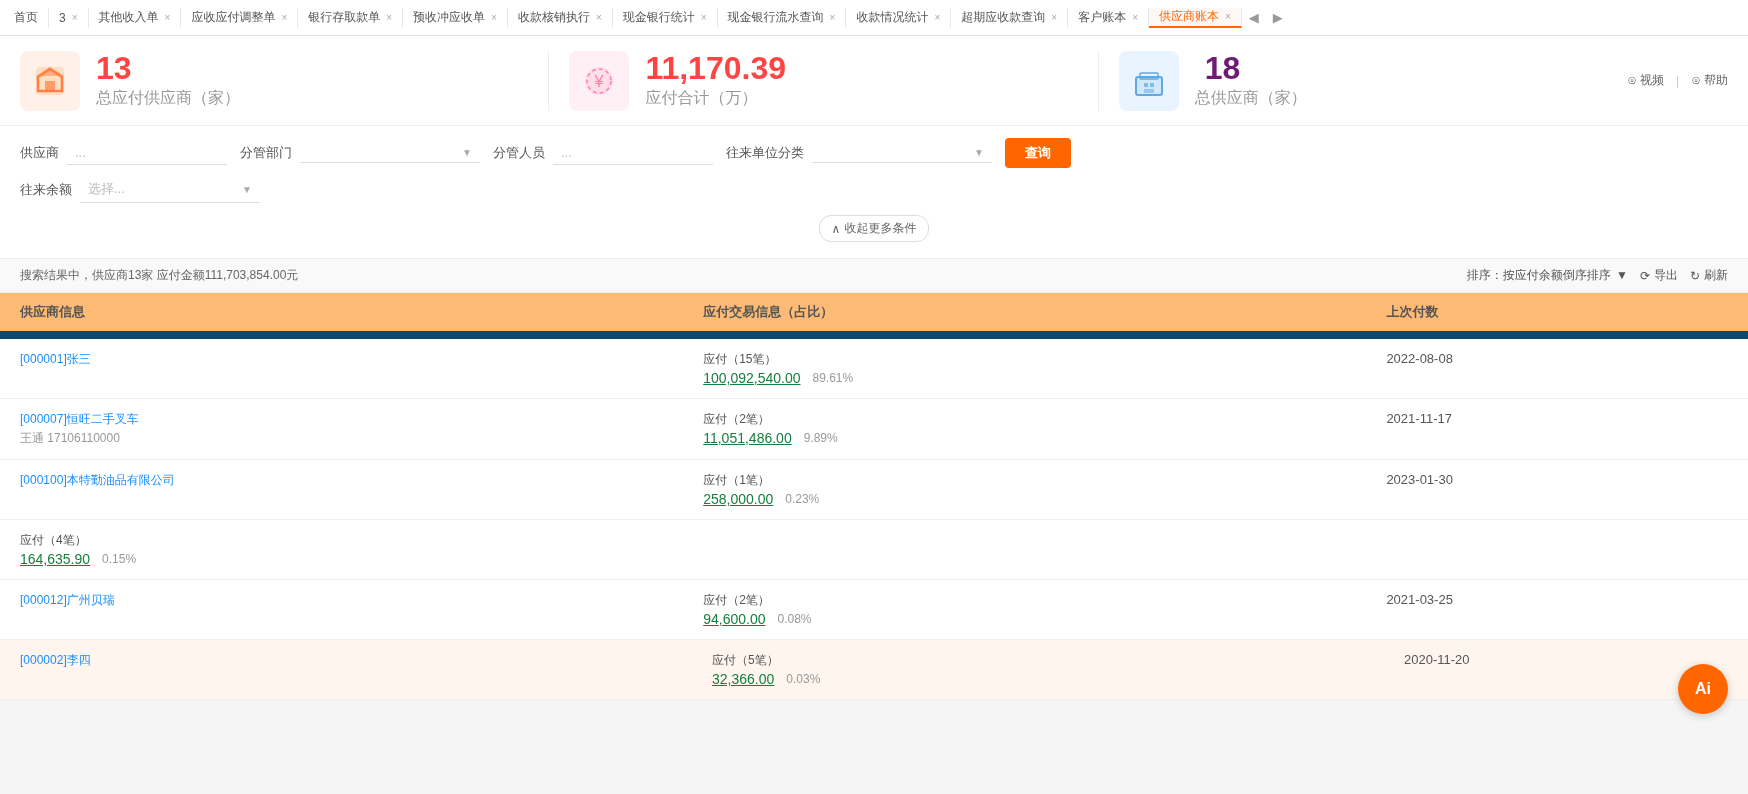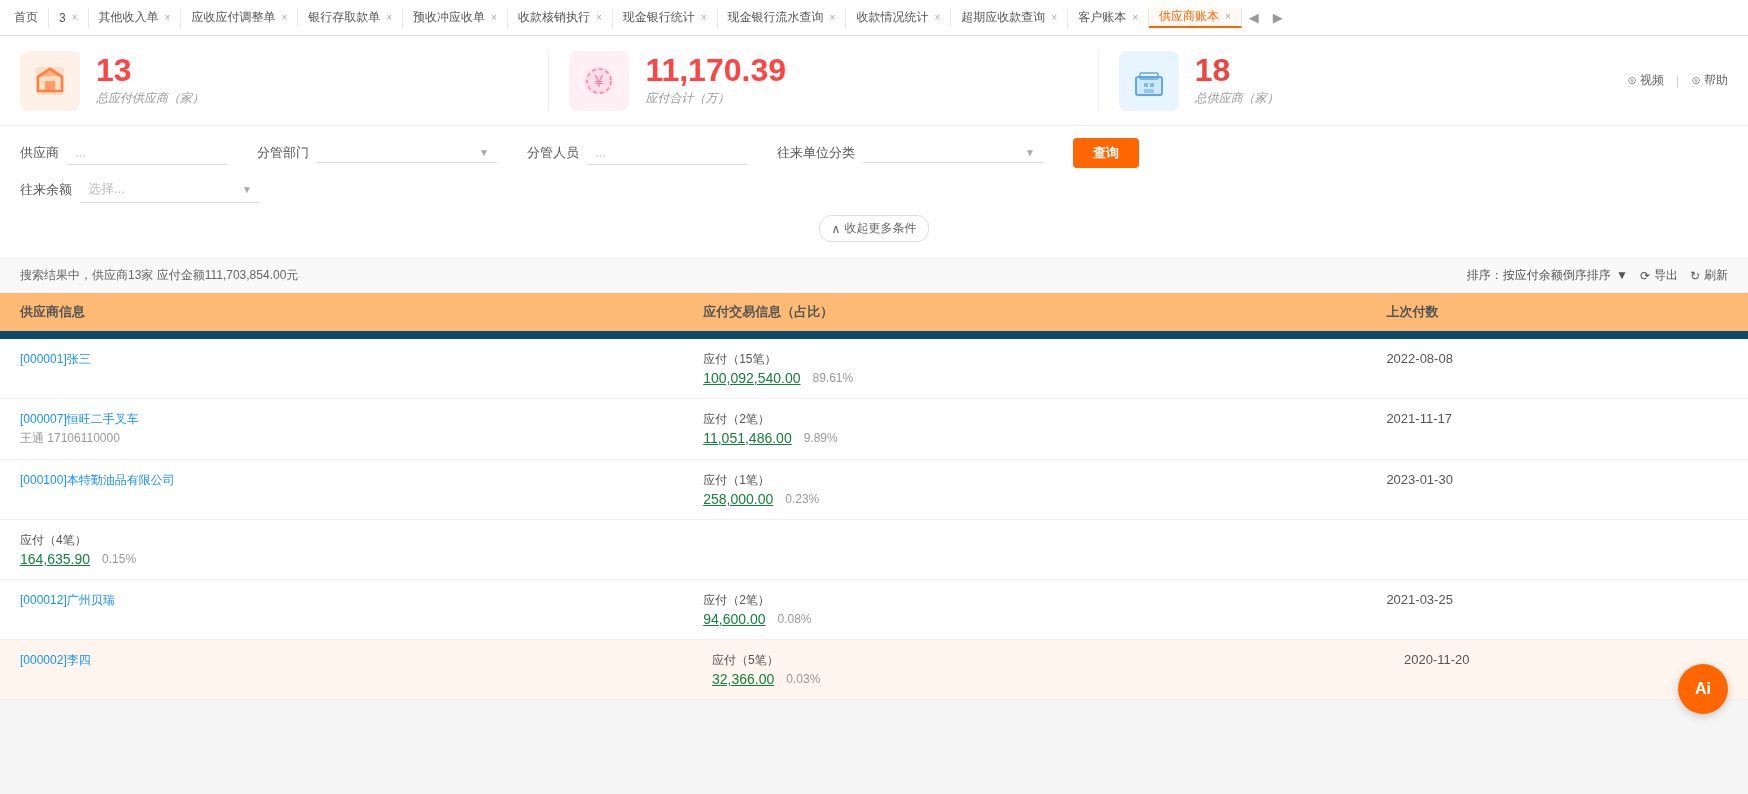--- a/index.html
+++ b/index.html
@@ -23,30 +23,30 @@
     .top-summary {
       display: flex; align-items: center; background: #fff; padding: 12px 20px;
       border-bottom: 1px solid #eee; height: 90px;
     }
     .summary-block { display: flex; align-items: center; flex: 1; }
     .summary-icon { width: 60px; height: 60px; border-radius: 8px; display: flex; align-items: center; justify-content: center; font-size: 28px; margin-right: 16px; flex-shrink: 0; }
     .summary-icon.orange { background: #fff0e8; color: #ff8040; }
     .summary-icon.pink { background: #fff0f5; color: #ff80a0; }
     .summary-icon.blue { background: #e8f4ff; color: #60a8e0; }
     .summary-text .big-num { font-size: 32px; font-weight: bold; color: #ff4444; line-height: 1; }
-    .summary-text .label { font-size: 12px; color: #999; margin-top: 4px; font-style: italic; }
+    .summary-text .label { font-size: 16px; color: #999; margin-top: 4px; }
     .summary-divider { width: 1px; background: #eee; height: 60px; margin: 0 20px; }
     .top-right-links { display: flex; align-items: center; gap: 12px; font-size: 12px; color: #666; margin-left: auto; }
     .top-right-links span { cursor: pointer; }
 
     
     .filter-area {
       background: #fff; padding: 12px 20px; border-bottom: 1px solid #eee;
     }
-    .filter-row { display: flex; align-items: center; gap: 30px; margin-bottom: 8px; }
+    .filter-row { display: flex; align-items: center; gap: 13px; margin-bottom: 8px; }
     .filter-item { display: flex; align-items: center; gap: 8px; }
     .filter-label { color: #555; font-size: 13px; white-space: nowrap; }
     .filter-input {
       border: none; border-bottom: 1px solid #ddd; padding: 4px 8px; font-size: 13px;
       color: #333; width: 160px; outline: none; background: transparent; cursor: pointer;
     }
     .filter-input::placeholder { color: #bbb; }
     .filter-select-wrap { display: flex; align-items: center; border-bottom: 1px solid #ddd; min-width: 180px; padding: 4px 8px; }
     .filter-select-text { flex: 1; color: #bbb; font-size: 13px; }
     .chevron-icon { color: #aaa; font-size: 10px; margin-left: 4px; }
@@ -188,21 +188,21 @@
       <svg width="36" height="36" viewBox="0 0 36 36">
           <rect x="5" y="14" width="26" height="18" rx="2" fill="#b8dcf8" opacity="0.5"></rect>
           <rect x="5" y="14" width="26" height="18" rx="2" fill="none" stroke="#60a8e0" stroke-width="2"></rect>
           <rect x="9" y="10" width="18" height="6" rx="1" fill="none" stroke="#60a8e0" stroke-width="1.5"></rect>
           <rect x="13" y="20" width="4" height="4" fill="#60a8e0" opacity="0.7"></rect>
           <rect x="19" y="20" width="4" height="4" fill="#60a8e0" opacity="0.7"></rect>
           <rect x="13" y="26" width="10" height="4" fill="#60a8e0" opacity="0.5"></rect>
         </svg>
     </div>
     <div class="summary-text">
-      <div class="big-num" style="color:#ef4444;">18</div>
+      <div class="big-num" style="color:#701a75;margin-left:10px;">18</div>
       <div class="label">总供应商（家）</div>
     </div>
   </div>
   <div class="top-right-links">
     <span>⊙ <span>视频</span></span>
     <span style="color:#ccc;">|</span>
     <span>⊙ <span>帮助</span></span>
   </div>
 </div>
 

